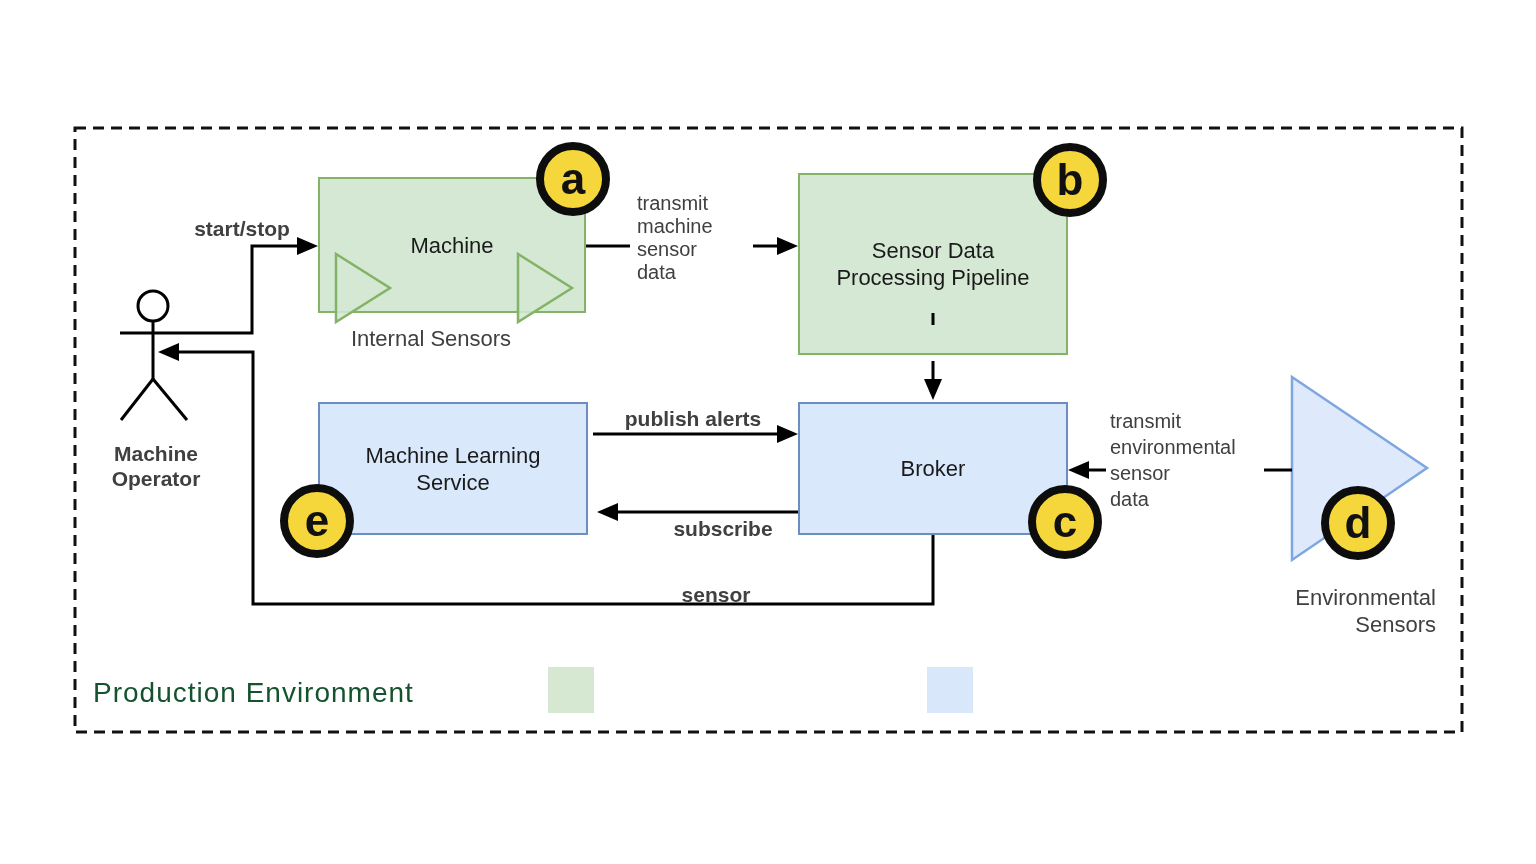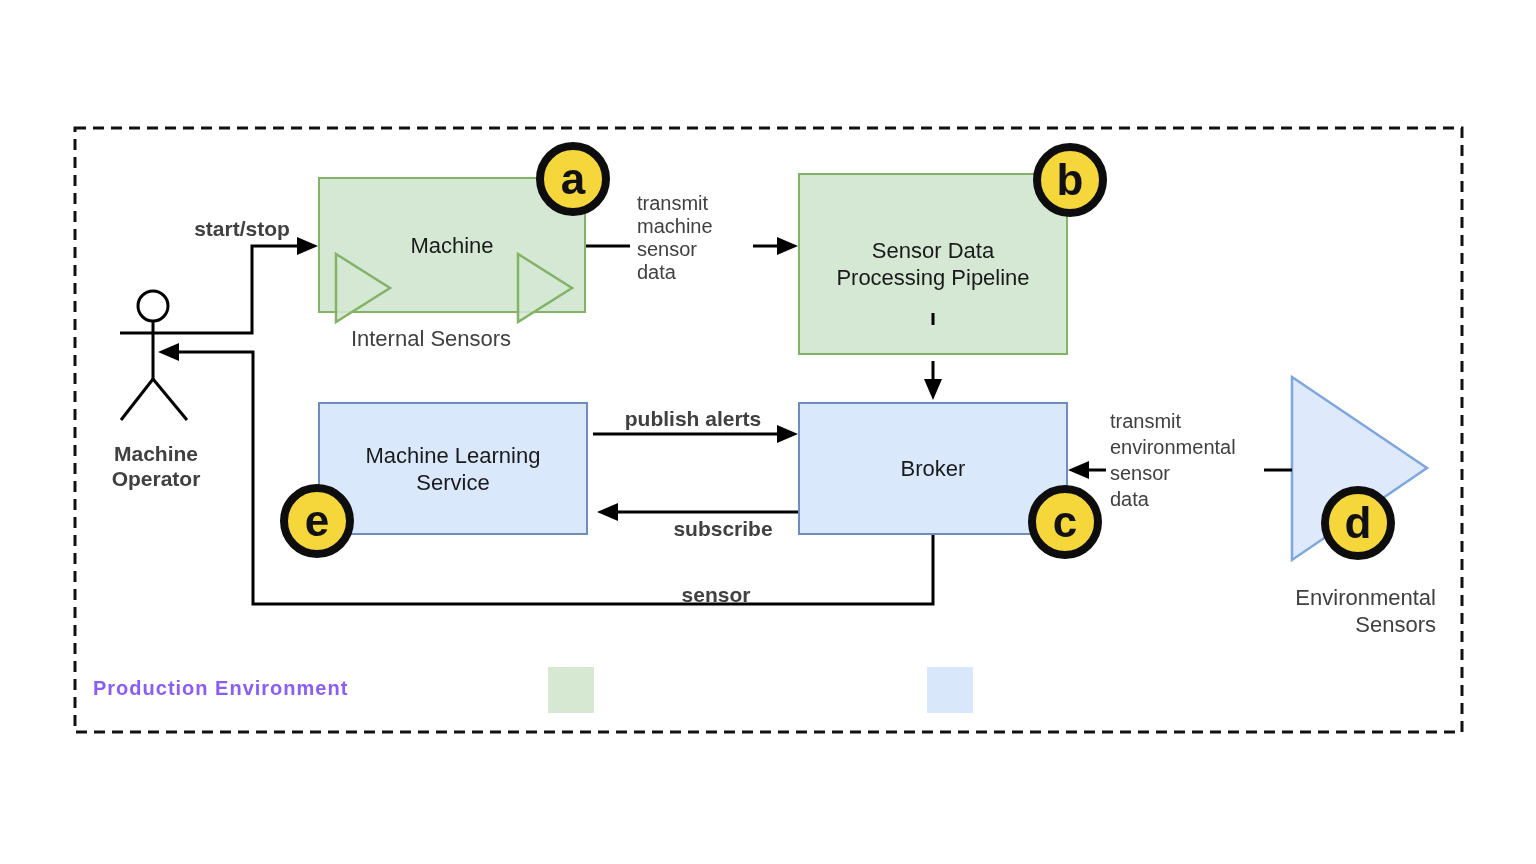--- a/index.html
+++ b/index.html
@@ -28,21 +28,21 @@
 
   
   .lbl{position:absolute;white-space:nowrap;color:#404040;z-index:5;}
   .c{transform:translate(-50%,-50%);text-align:center;}
   .f21{font-size:21px;font-weight:bold;}
   .f22{font-size:22px;margin-left:8px;}
   .small-block{font-size:20px;line-height:23px;white-space:nowrap;}
   .small-block2{font-size:20px;line-height:26px;white-space:nowrap;}
 
   .title{
-    font-size:20px;font-weight:bold;letter-spacing:1px;color:#8b5cf6;
+    font-size:28px;font-weight:normal;letter-spacing:1px;color:#14532d;
   }
   .swatch{position:absolute;width:46px;height:46px;}
   .sw-green{background:#d6e7d2;}
   .sw-blue{background:#d9e7fb;}
 </style>
 </head>
 <body>
 
 <div id="stage">
 

